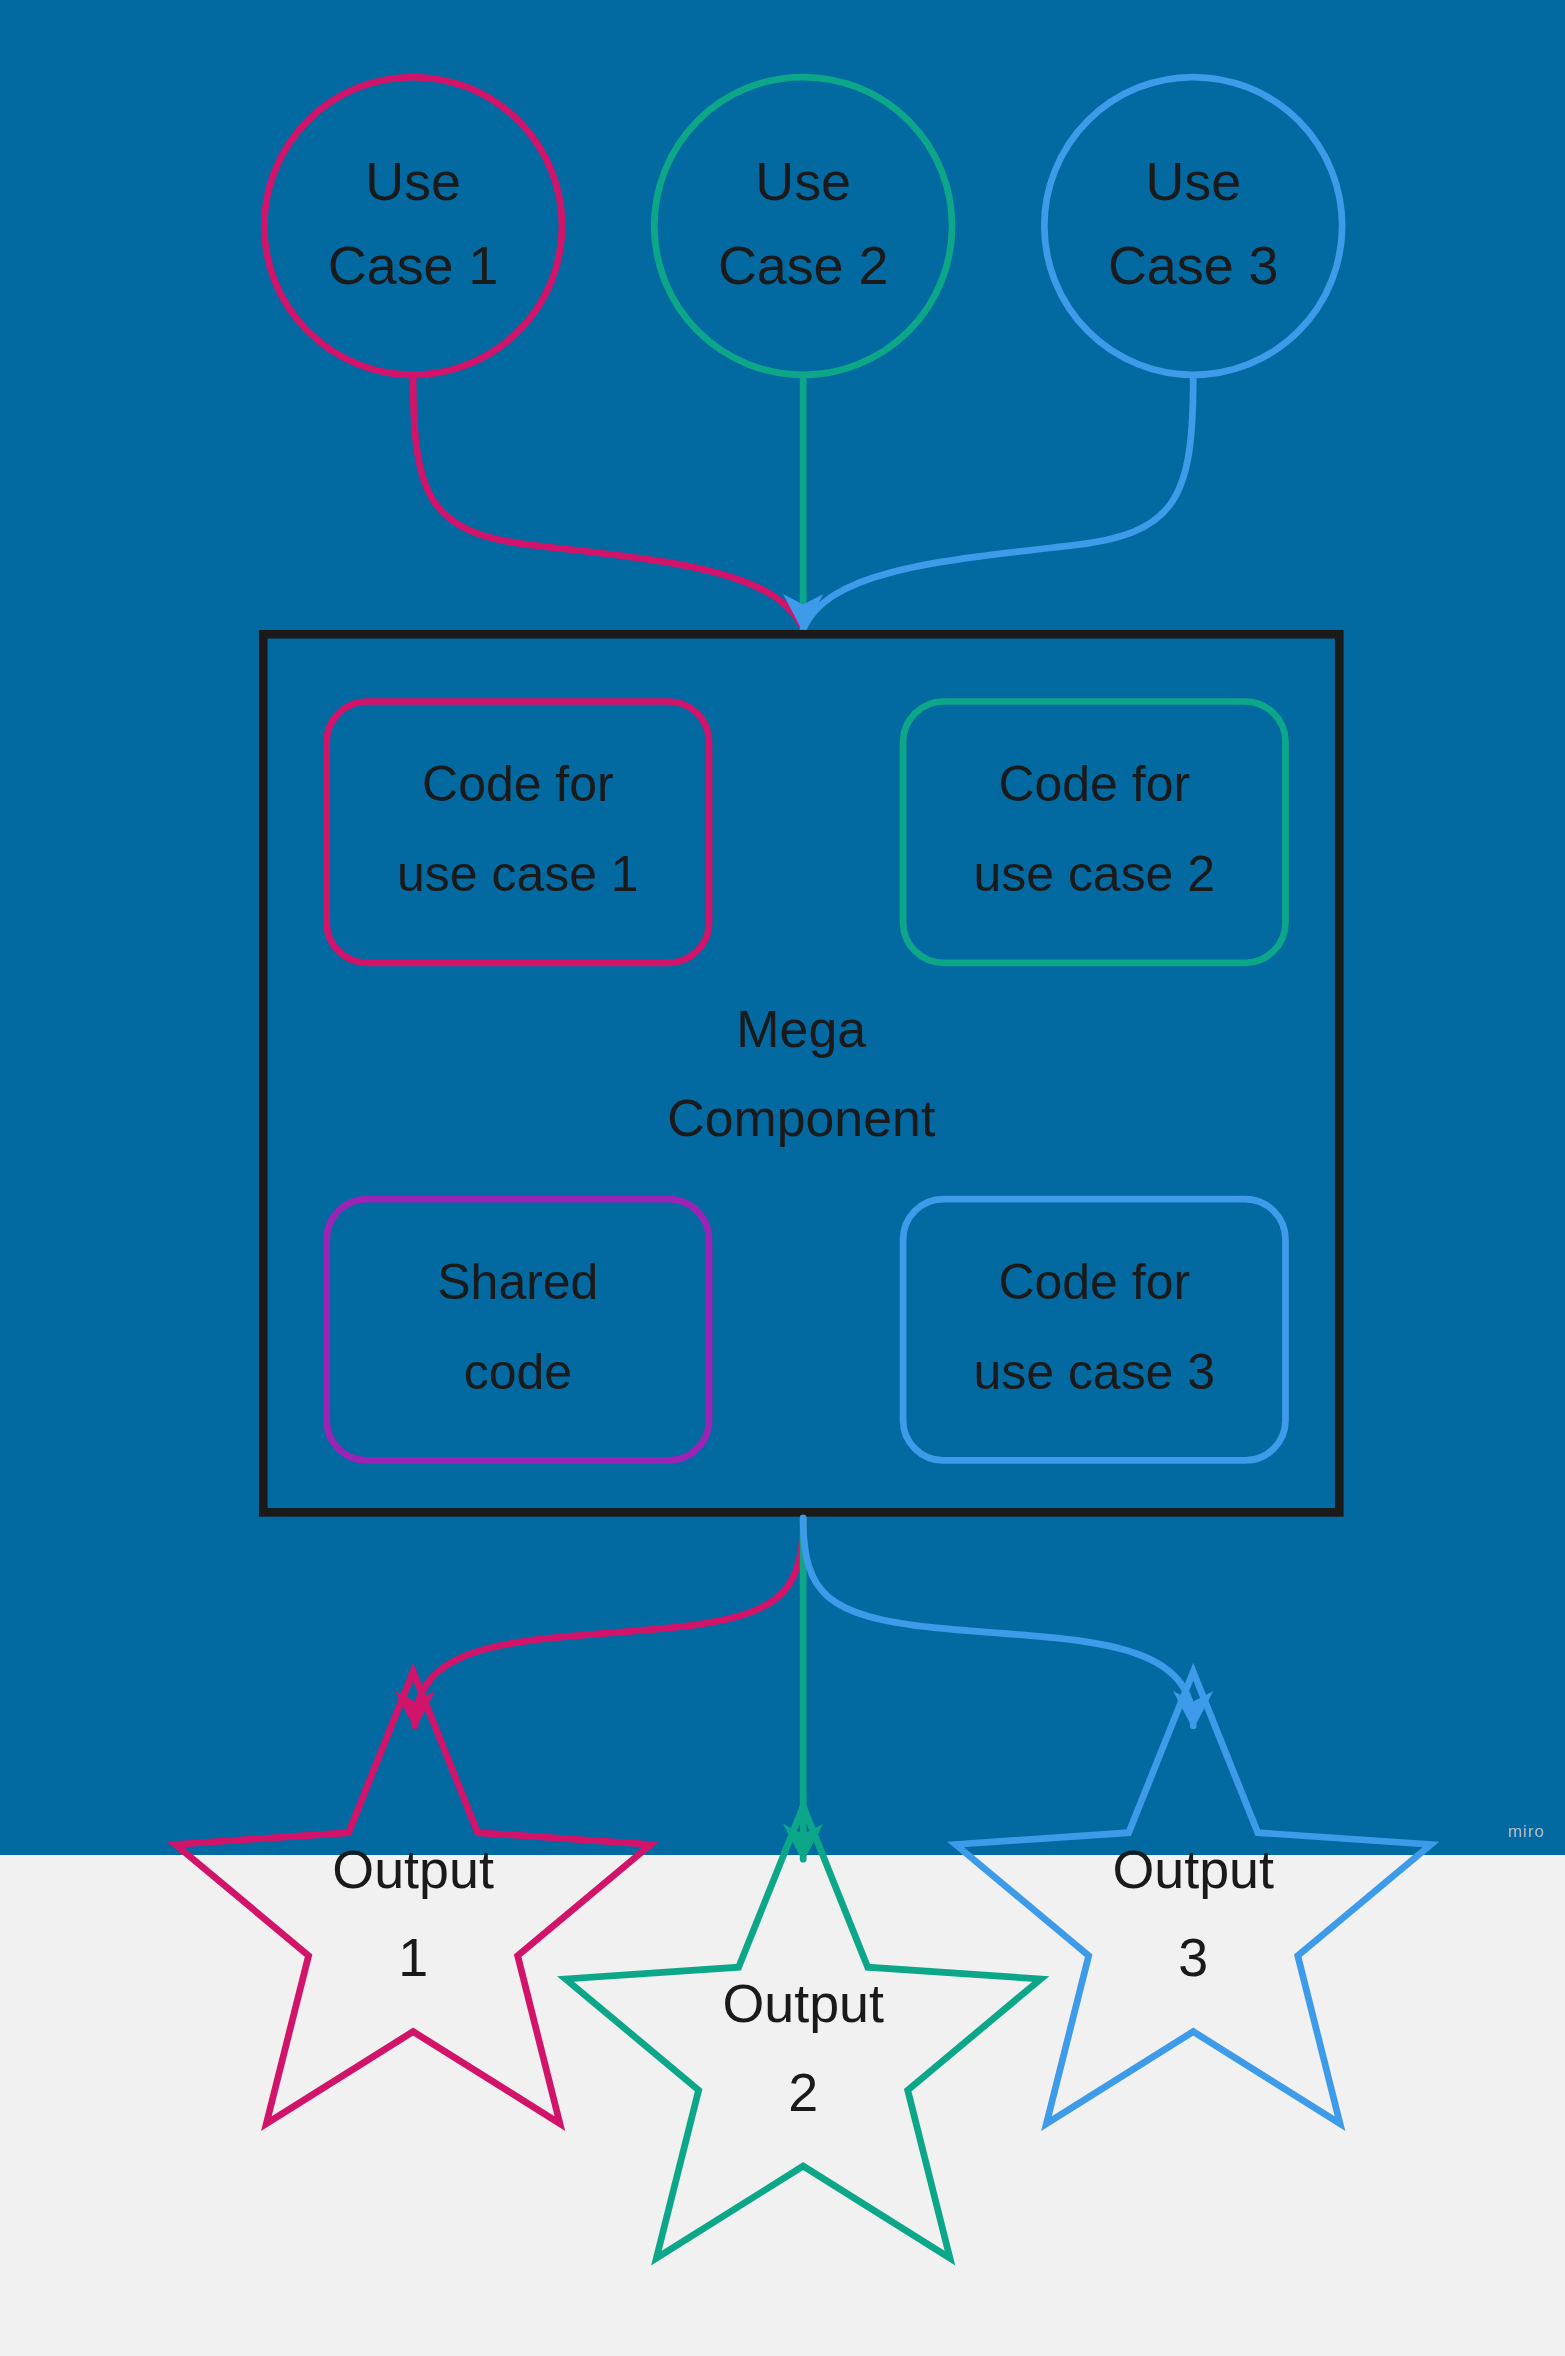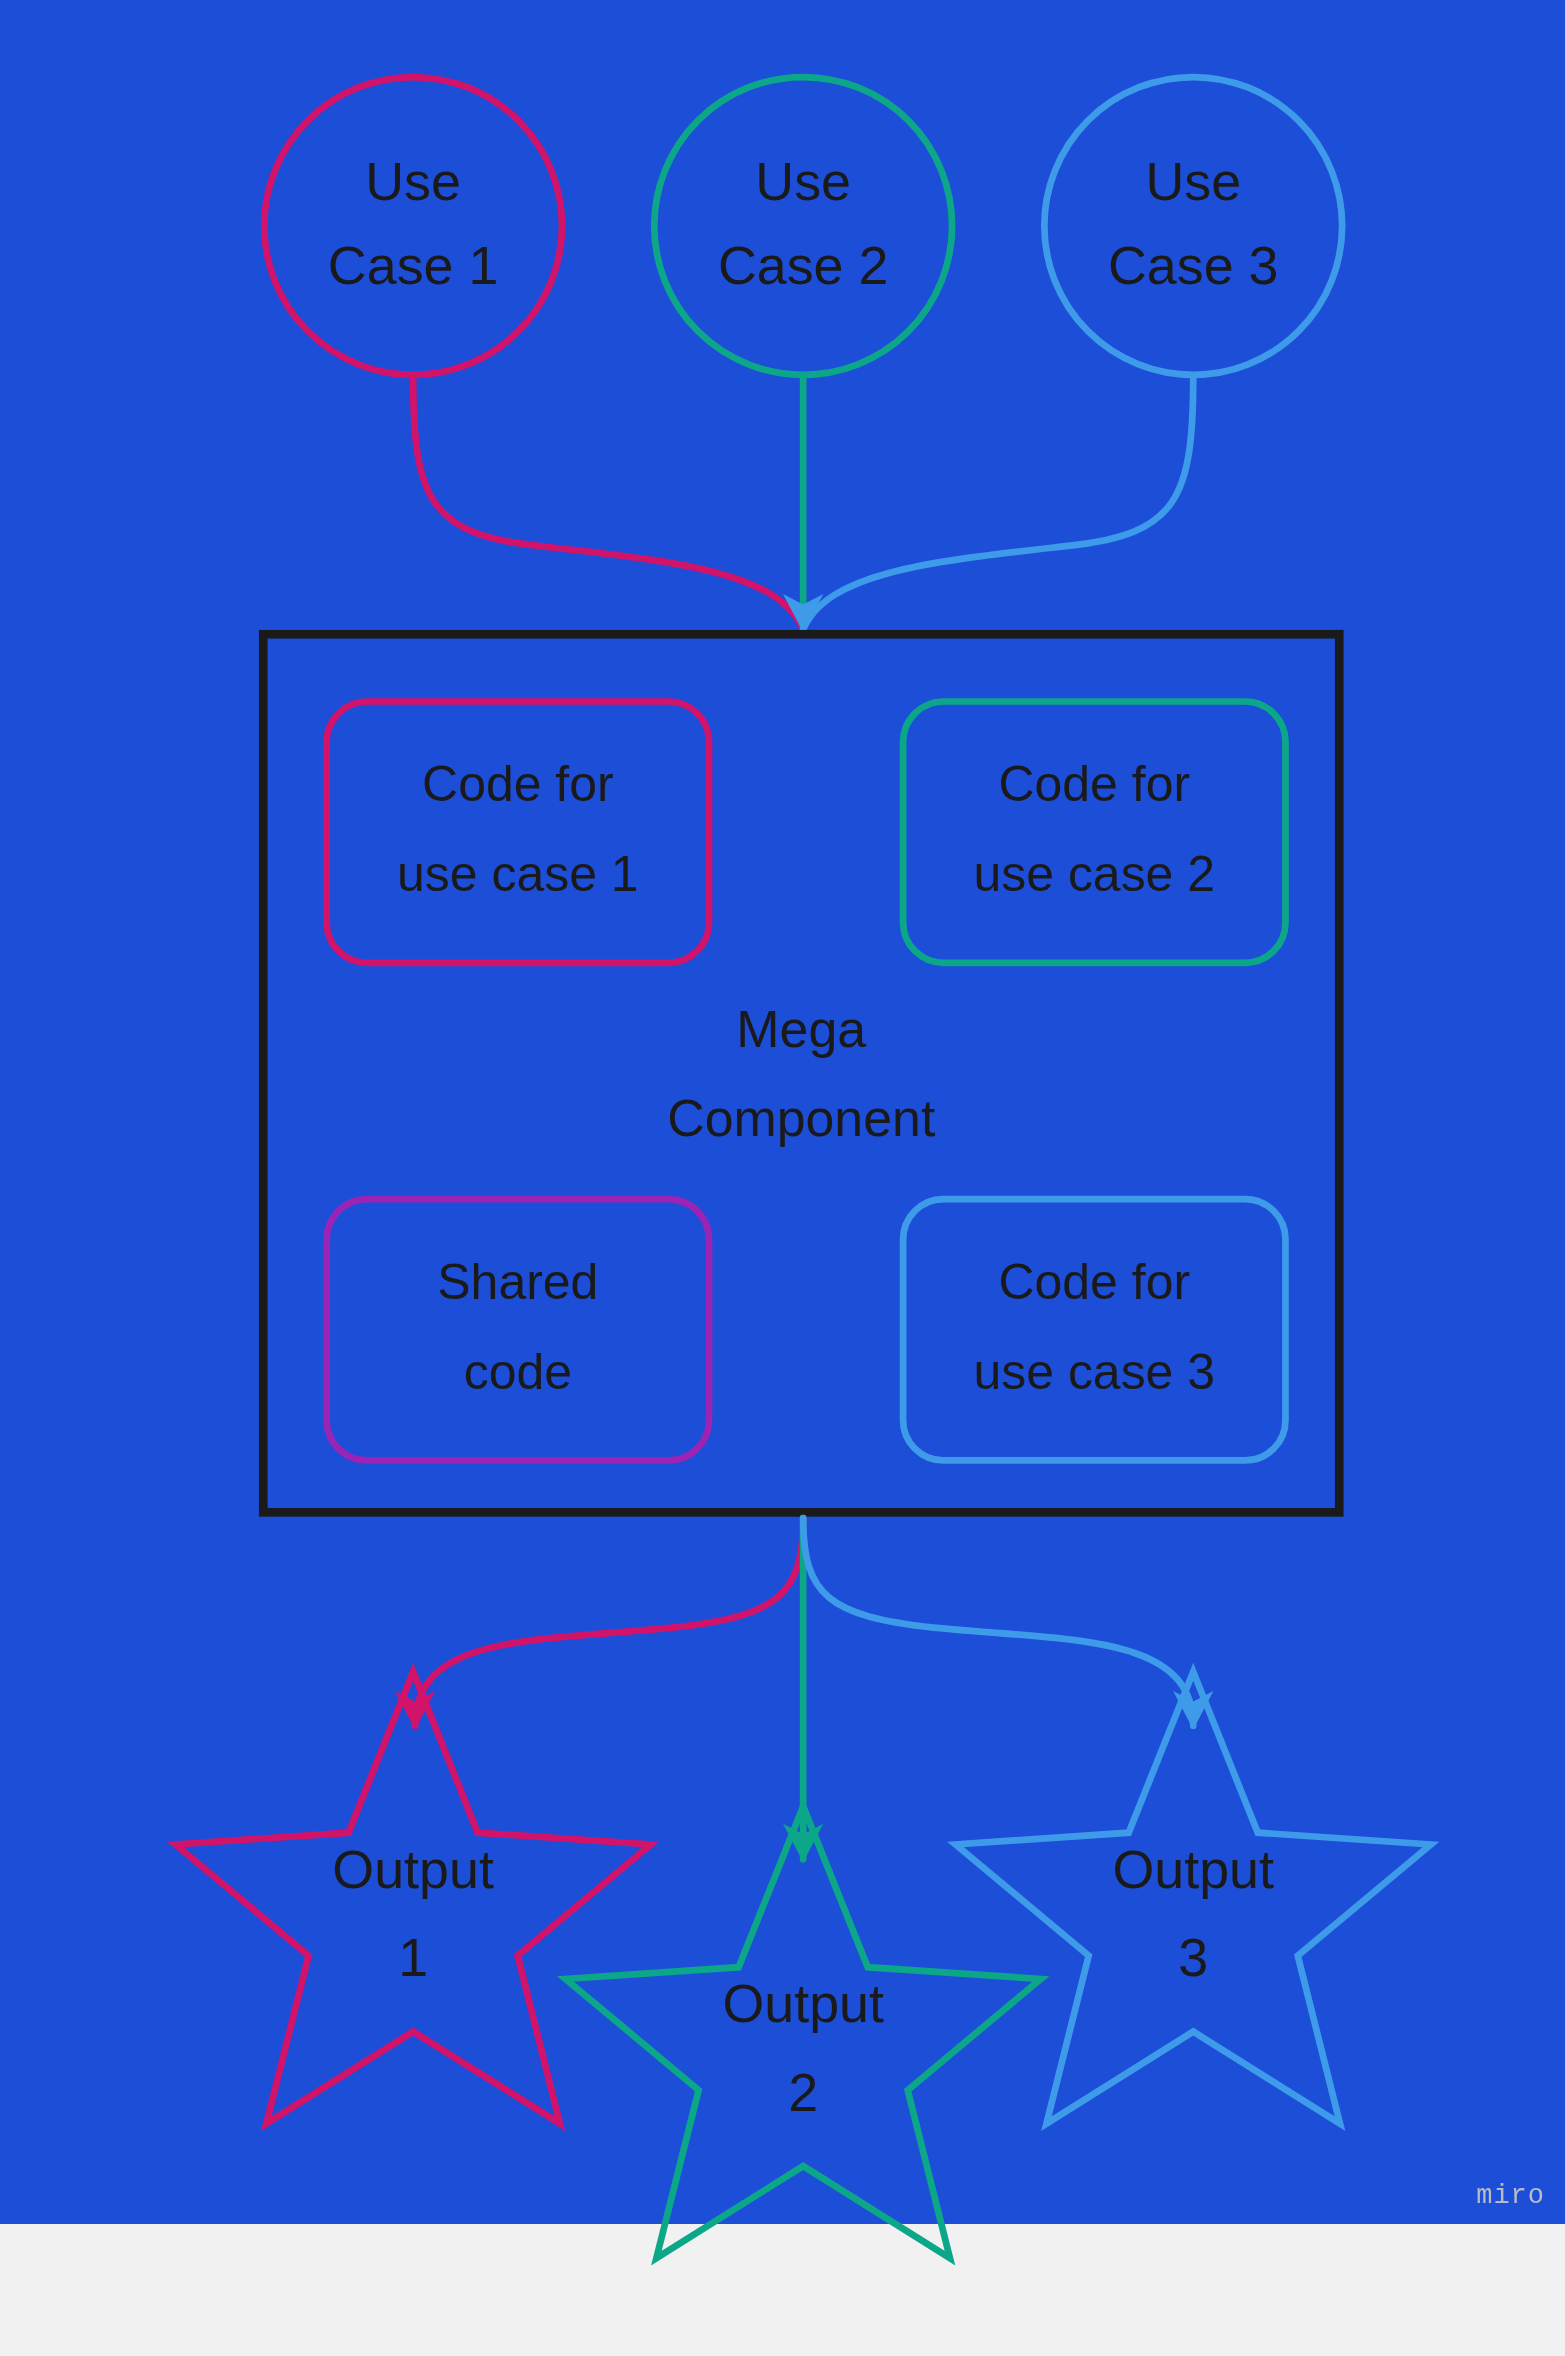--- a/index.html
+++ b/index.html
@@ -9,22 +9,22 @@
   }
   body {
     width: 1566px;
     height: 2357px;
     overflow: hidden;
     font-family: "Liberation Sans", sans-serif;
   }
   #canvas {
     position: relative;
     width: 1566px;
-    height: 2224px;
-    background: #1d4ed8;
+    height: 1855px;
+    background: #0369a1;
   }
   svg#diagram {
     position: absolute;
     top: 0;
     left: 0;
     width: 1566px;
     height: 2357px;
     display: block;
   }
   .node-text {
@@ -45,22 +45,22 @@
     font-family: "Liberation Sans", sans-serif;
     font-size: 54px;
     fill: #1a1a1a;
     text-anchor: middle;
     dominant-baseline: middle;
   }
   .watermark {
     position: absolute;
     right: 21px;
     bottom: 13.4px;
-    font-family: Liberation Mono, monospace;
-    font-size: 27px;
+    font-family: Liberation Sans, sans-serif;
+    font-size: 17px;
     letter-spacing: 1px;
     color: #b9bcc6;
     user-select: none;
   }
 </style>
 </head>
 <body>
 
 <div id="canvas">
 

